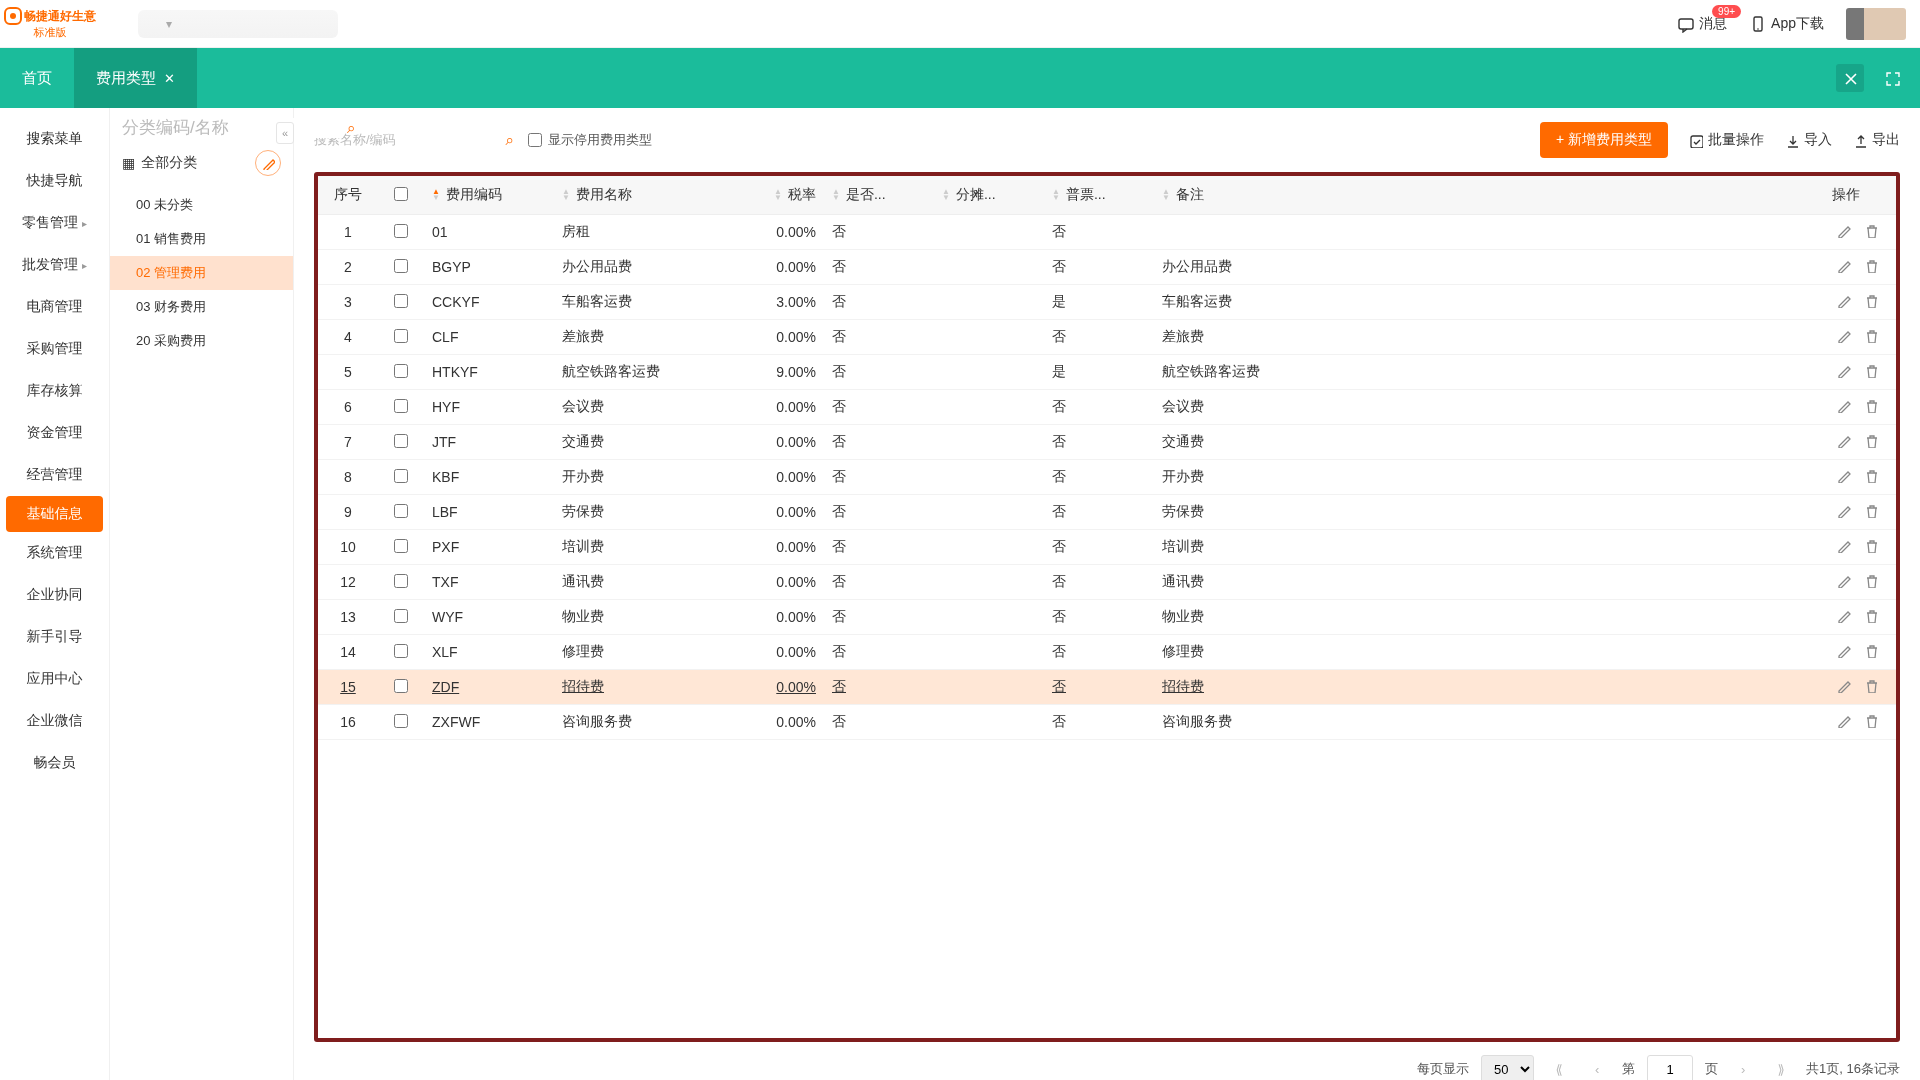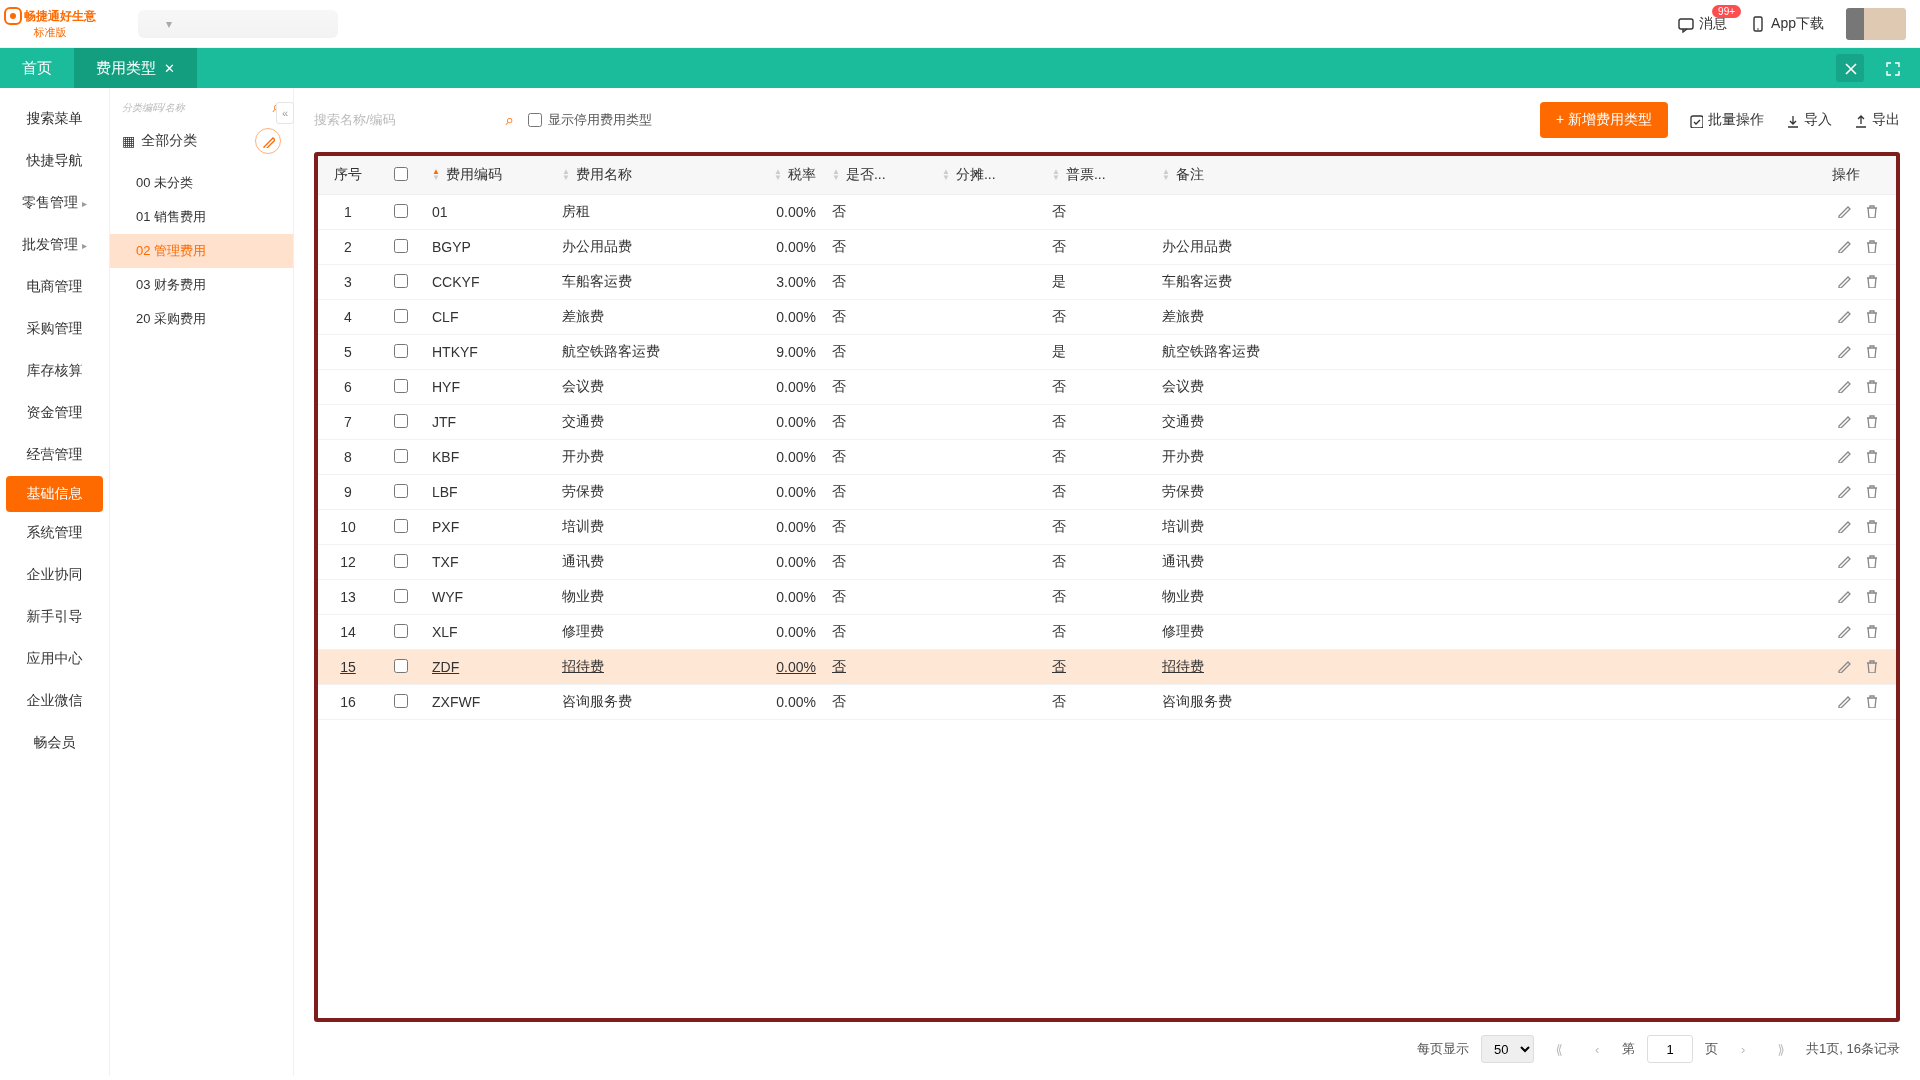--- a/index.html
+++ b/index.html
@@ -15,39 +15,39 @@
 .logo-mark::after { content: ''; position: absolute; width: 6px; height: 6px; background: #ff6a00; border-radius: 50%; top: 4px; left: 4px; }
 .org-select { margin-left: 30px; display: flex; align-items: center; gap: 10px; padding: 6px 14px; border-radius: 6px; background: linear-gradient(#f7f7f7,#f3f3f3); min-width: 200px; color:#888; }
 .caret { font-size: 12px; color: #aaa; }
 .topbar-right { display: flex; align-items: center; gap: 22px; }
 .top-item { display: flex; align-items: center; gap: 4px; color: #333; cursor: pointer; position: relative; }
 .top-icon { width: 18px; height: 18px; }
 .badge { position: absolute; top: -10px; right: -14px; background: #ff4d4f; color: #fff; font-size: 10px; border-radius: 10px; padding: 1px 6px; }
 .avatar { width: 60px; height: 32px; background: linear-gradient(90deg,#777 0%,#777 30%,#e0c9b3 30%,#e0c9b3 100%); border-radius: 3px; }
 
 
-.tabs { height: 40px; background: #1bbc9b; display: flex; align-items: stretch; position: relative; text-align: right; }
+.tabs { height: 60px; background: #1bbc9b; display: flex; align-items: stretch; position: relative; text-align: right; }
 .tab { display: flex; align-items: center; padding: 0 22px; color: #fff; font-size: 15px; gap: 8px; cursor: pointer; }
 .tab.active { background: #149e80; }
 .tab .close { font-size: 13px; }
 .tabs-right { margin-left: auto; display: flex; align-items: center; gap: 14px; padding-right: 14px; }
 .tabs-right .icon-btn { width: 28px; height: 28px; display: flex; align-items: center; justify-content: center; color: #fff; border-radius: 3px; cursor: pointer; }
 .tabs-right .icon-btn.close-all { background: #17a589; }
 
 
 .body { display: flex; height: calc(1080px - 48px - 44px); }
 .sidebar { width: 110px; background: #fff; border-right: 1px solid #f0f0f0; padding-top: 10px; }
 .side-item { height: 42px; display: flex; align-items: center; justify-content: center; gap: 4px; font-size: 14px; cursor: pointer; color:#333; }
 .side-item.active { background: #ff6a00; color: #fff; border-radius: 4px; margin: 0 6px; height: 36px; }
 .side-item .arrow { font-size: 10px; color: #999; }
 
 
 .cat-col { width: 184px; border-right: 1px solid #f0f0f0; position: relative; }
 .cat-search { display: flex; align-items: center; padding: 10px 12px 4px; gap: 4px; }
-.cat-search input { flex: 1; border: none; outline: none; font-size: 10px; color:#0c4a6e;font-style:italic; }
+.cat-search input { flex: 1; border: none; outline: none; font-size: 17px; color:#0c4a6e; }
 .cat-search input::placeholder { color:#bbb; }
 .cat-search .mag { color: #ff6a00; font-size: 15px; }
 .cat-head { display: flex; align-items: center; padding: 8px 12px; gap: 6px; font-size: 14px; }
 .cat-head .all-icon { font-size: 14px; color:#333; }
 .cat-head .edit-circle { margin-left: auto; width: 26px; height: 26px; border: 1px solid #ffb07a; border-radius: 50%; display: flex; align-items: center; justify-content: center; color: #ff6a00; font-size: 13px; }
 .collapse-handle { position: absolute; right: -1px; top: 14px; width: 18px; height: 22px; border:1px solid #e5e5e5; border-radius:3px; display:flex; align-items:center; justify-content:center; background:#fff; font-size:11px; color:#999; cursor:pointer; }
 .cat-list { padding: 4px 0; }
 .cat-item { padding: 8px 12px 8px 26px; font-size: 13px; cursor: pointer; }
 .cat-item.selected { background: #ffe1ce; color: #ff6a00; }
 

